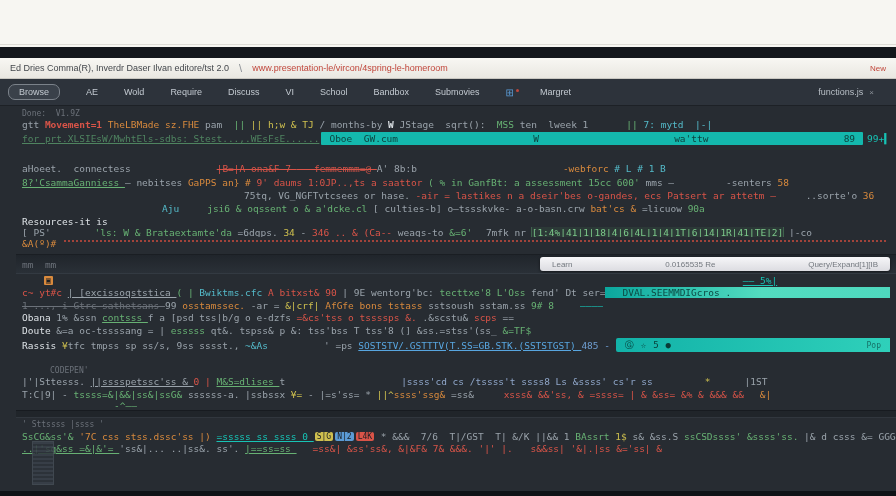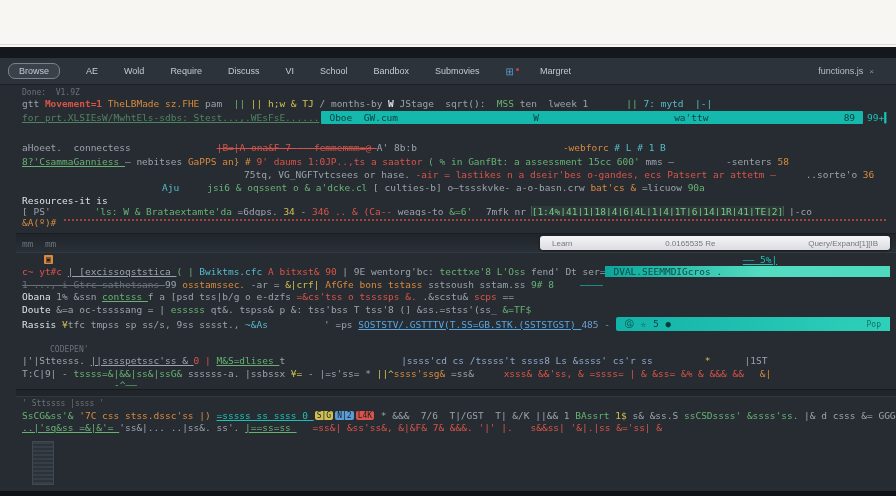--- a/index.html
+++ b/index.html
@@ -46,21 +46,21 @@
   .dgs{color:#6b7179;text-decoration:line-through}
   .grb{color:#7cc98a;background:rgba(90,180,110,.10);outline:1px solid rgba(110,200,130,.35);}
   .obx{color:#1b1f24;background:#d98a3d;padding:0 2px;border-radius:1px;font-size:8px;}
   .bdy,.bdb,.bdr{color:#1b1f24;font-size:8px;padding:0 2px;margin:0 1px;border-radius:2px;}
   .bdy{background:#cfc04f}.bdb{background:#5b9bd5}.bdr{background:#d95448}
   .dk{color:#0d3f3c;}
   .selbar{flex:1;align-self:stretch;margin:1px 4px 1px 2px;background:#14b8ad;
     display:flex;align-items:center;justify-content:space-between;padding:0 8px;
     border-radius:1px;}
   .gradbar{flex:1;align-self:stretch;margin:1px 0;display:flex;align-items:center;
-    padding:0 8px;background:linear-gradient(90deg,#0ba79d,#53dcc0 55%,#4ed8be);
+    padding:0 17px;background:linear-gradient(90deg,#0ba79d,#53dcc0 55%,#4ed8be);
     color:#0d4a44;white-space:nowrap;overflow:hidden;}
   .dotline{flex:1;border-bottom:2px dotted #c0493d;margin:0 4px 4px 2px;opacity:.8;}
   .splitrow{background:linear-gradient(#20252b,#2a3037);position:relative;
     border-top:1px solid #1a1e23;border-bottom:1px solid #333a42;}
   .popup{position:absolute;right:6px;top:2px;width:326px;height:14px;
     background:linear-gradient(#f6f6f8,#dcdce1);border-radius:3px;
     box-shadow:0 1px 3px rgba(0,0,0,.55);display:flex;align-items:center;
     justify-content:space-between;padding:0 12px;color:#73787f;font-size:8px;
     font-family:"Liberation Sans",sans-serif;}
   .pill{flex:1;align-self:stretch;margin:1px 0;display:flex;align-items:center;gap:7px;
@@ -76,20 +76,27 @@
 </style>
 </head>
 <body>
 
 <div class="page">
   <div class="white-top"></div>
 
   <div class="window">
     <div class="dark-strip"></div>
 
+    <div class="tabbar">
+      <span>Ed Dries Comma(R), Inverdr Daser Ilvan editore/tst 2.0</span>
+      <span class="sep">\</span>
+      <span class="addr">www.presentation-le/vircon/4spring-le-homeroom</span>
+      <span class="spacer"></span>
+      <span class="extra">New</span>
+    </div>
 
     <div class="menubar" id="menubar">
 
       <span class="mi active">Browse</span>
         <span class="mi">AE</span>
         <span class="mi">Wold</span>
         <span class="mi">Require</span>
         <span class="mi">Discuss</span>
         <span class="mi">VI</span>
         <span class="mi">School</span>

